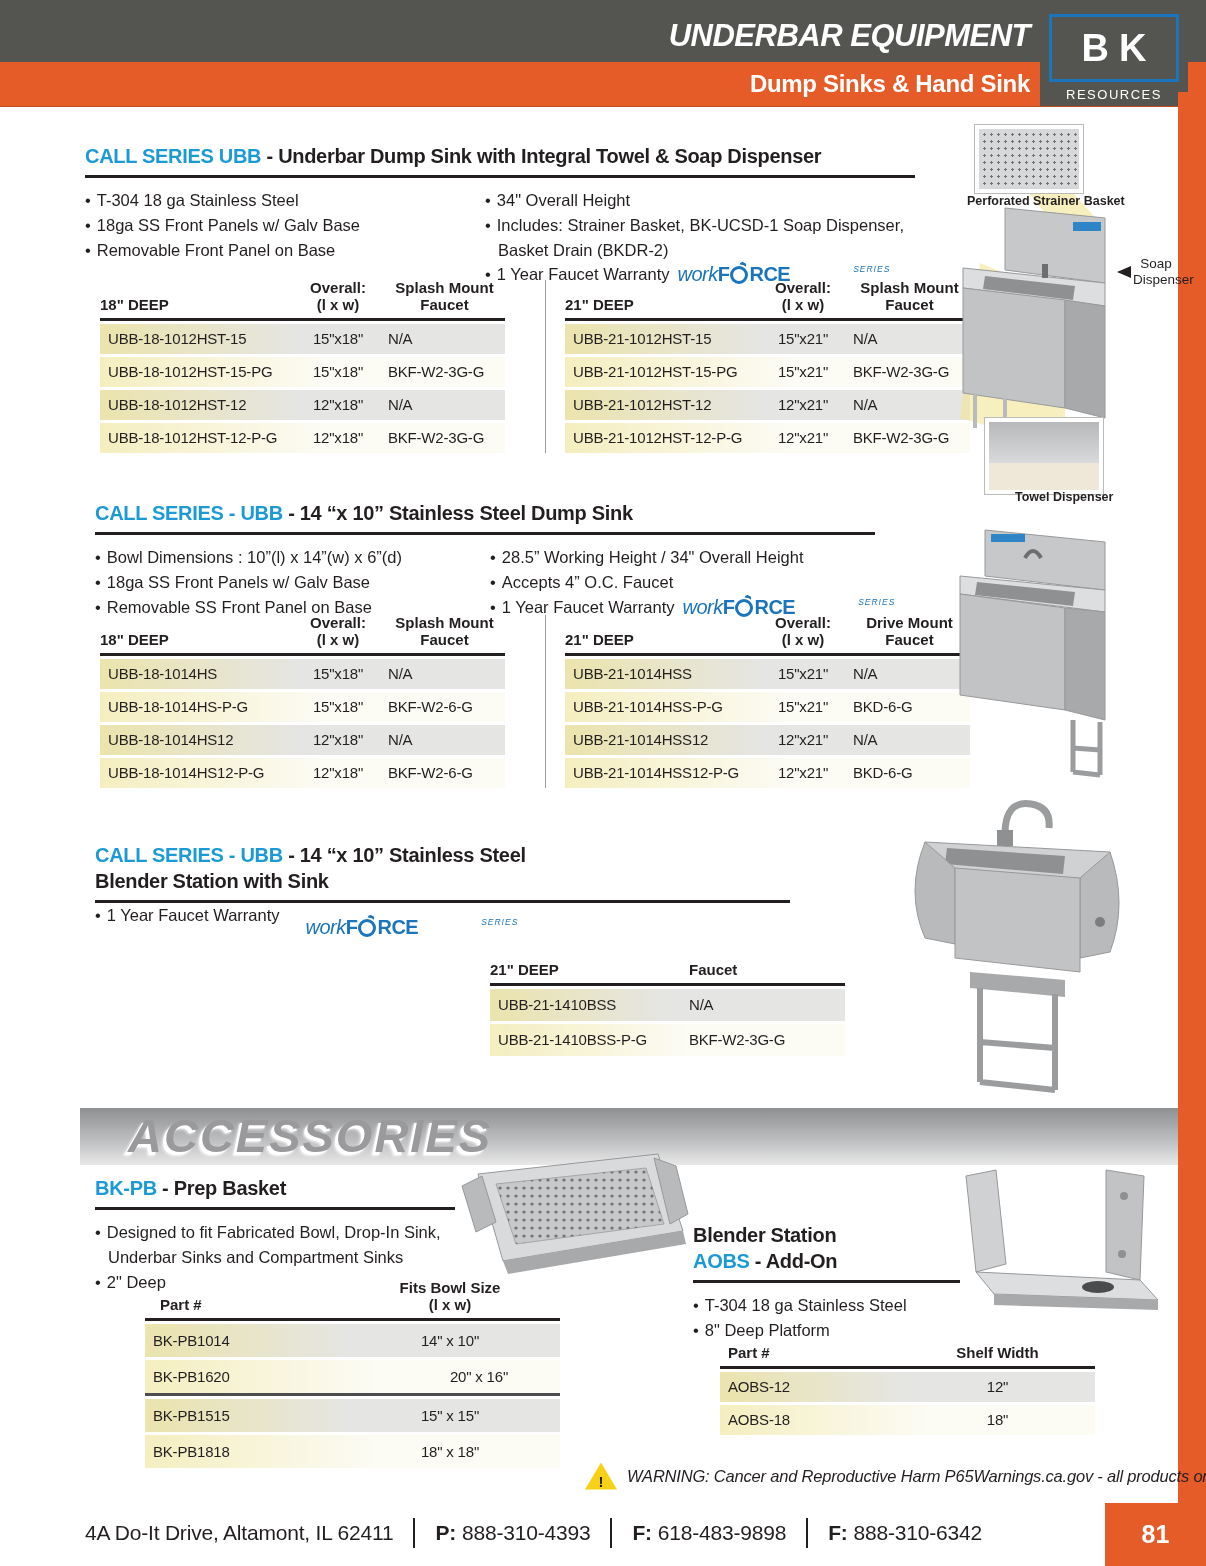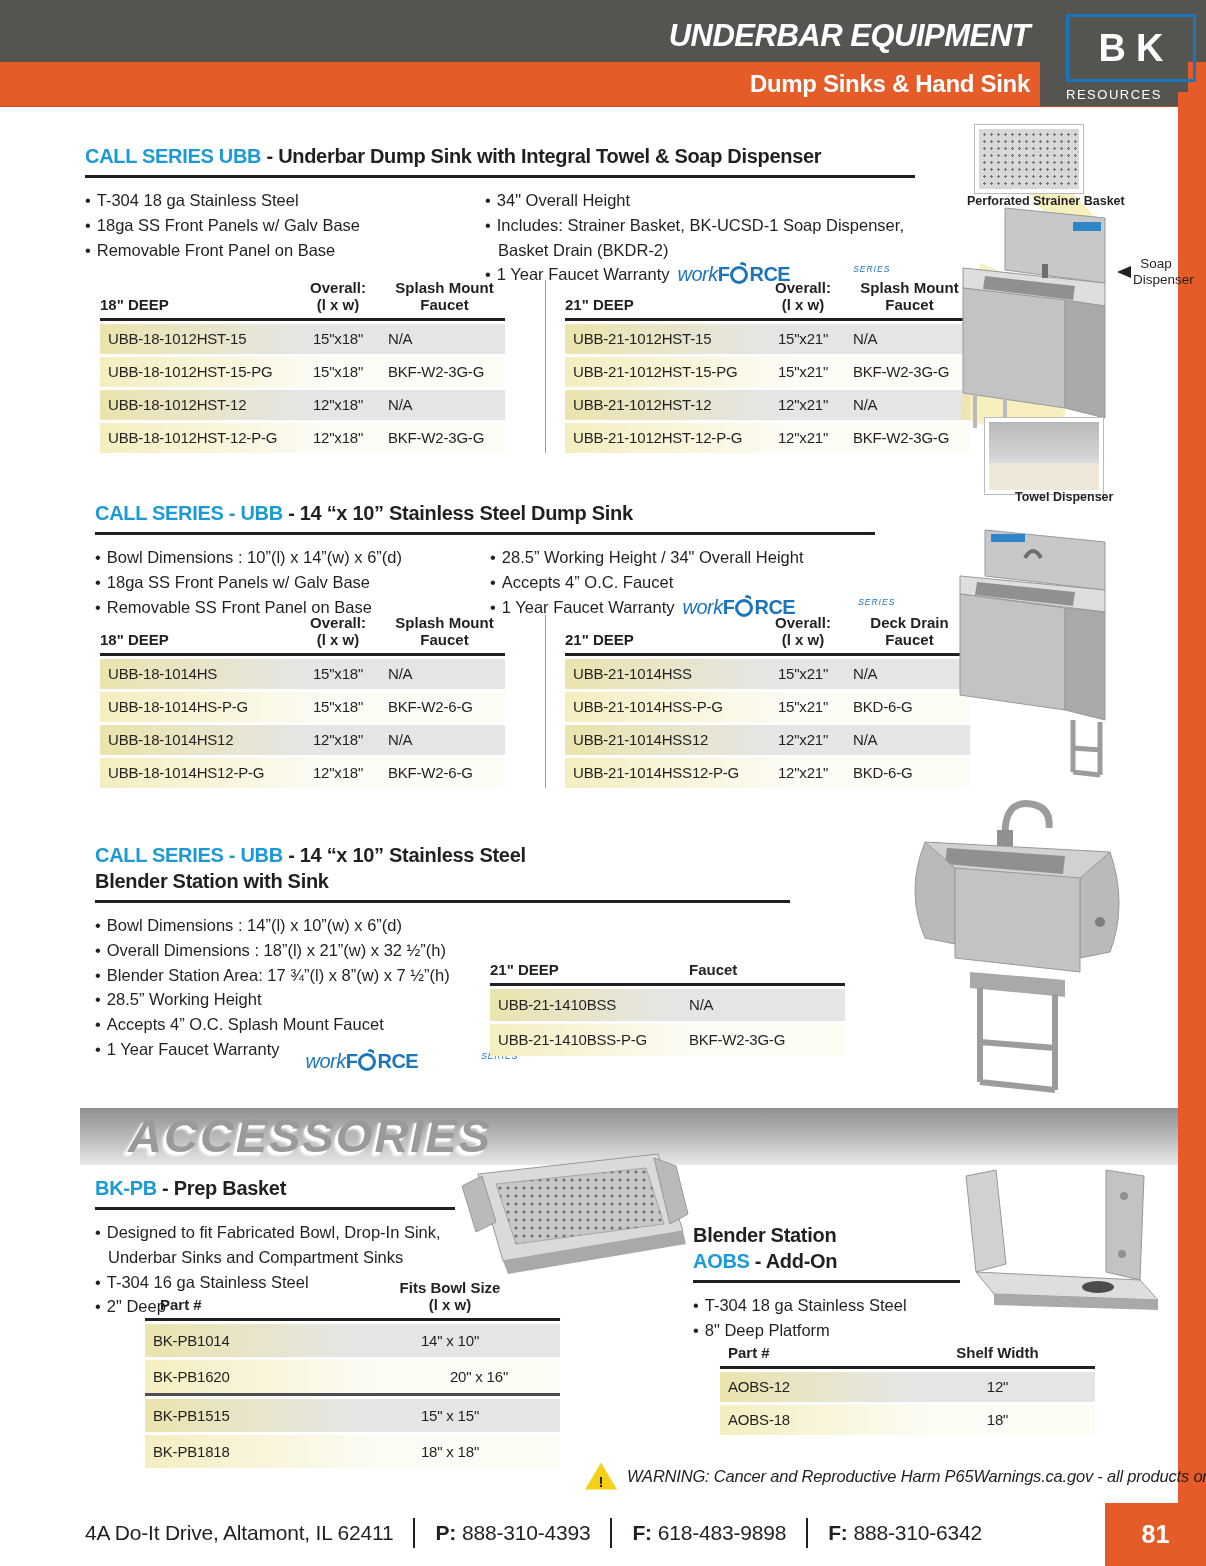--- a/index.html
+++ b/index.html
@@ -7,21 +7,21 @@
         font-family:"Liberation Sans", sans-serif;color:#231f20;}
 
   
   .band-gray{position:absolute;left:0;top:0;width:1206px;height:62px;background:#545551;}
   .band-orange{position:absolute;left:0;top:62px;width:1206px;height:44px;background:#e65c28;border-bottom:1px solid #c14e20;}
   .kicker{position:absolute;top:18px;right:176px;font-size:31px;font-style:italic;font-weight:bold;
           color:#fff;letter-spacing:-0.5px;white-space:nowrap;}
   .subtitle{position:absolute;top:70px;right:176px;font-size:24px;font-weight:bold;color:#fff;white-space:nowrap;letter-spacing:-0.3px;}
   .logo-plate{position:absolute;left:1040px;top:0;width:148px;height:106px;background:#545551;}
   .logo-box{position:absolute;left:9px;top:14px;width:124px;height:62px;border:3px solid #1b75bc;
-            display:flex;align-items:center;justify-content:center;margin-left:17px;}
+            display:flex;align-items:center;justify-content:center;}
   .logo-letters{font-size:38px;font-weight:bold;color:#fff;letter-spacing:10px;padding-left:10px;}
   .logo-caption{position:absolute;left:0;bottom:4px;width:148px;text-align:center;color:#fff;
                 font-size:13px;letter-spacing:1.5px;}
   .side-strip{position:absolute;left:1178px;top:92px;width:28px;height:1474px;background:#e65c28;}
 
   
   .sec{position:absolute;}
   .sec-title{font-size:20px;font-weight:bold;letter-spacing:-0.3px;line-height:1.3;}
   .sec-title .blue{color:#1b9ad6;}
   .sec-rule{height:0;border-bottom:3px solid #231f20;margin-top:6px;}
@@ -295,21 +295,21 @@
         </div>
     </div>
     <div class="spec-table">
       <div class="thead">
         <span>21" DEEP</span>
         <span class="h-col">
             <span style="display:block">Overall:</span>
             <span style="display:block">(l x w)</span>
           </span>
         <span class="h-col">
-            <span style="display:block">Deck Drain</span>
+            <span style="display:block">Drive Mount</span>
             <span style="display:block">Faucet</span>
           </span>
       </div>
       <div>
           <div class="trow">
             <span class="c0">UBB-21-1014HSS</span>
             <span class="c1">15"x21"</span>
             <span class="c2">N/A</span>
           </div>
           <div class="trow">
@@ -329,27 +329,20 @@
           </div>
         </div>
     </div>
   </div>
 
   <div class="sec" style="left:95px;top:842px;width:700px;">
     <div class="sec-title"><span class="blue">CALL SERIES - UBB</span><span> - 14 “x 10” Stainless Steel</span></div>
     <div class="sec-title">Blender Station with Sink</div>
     <div class="sec-rule" style="width:695px;"></div>
     <div style="width:430px;">
-      <ul class="bullets">
-          <li>Bowl Dimensions : 14”(l) x 10”(w) x 6”(d)</li>
-          <li>Overall Dimensions : 18”(l) x 21”(w) x 32 ½”(h)</li>
-          <li>Blender Station Area: 17 ¾”(l) x 8”(w) x 7 ½”(h)</li>
-          <li>28.5” Working Height</li>
-          <li>Accepts 4” O.C. Splash Mount Faucet</li>
-        </ul>
       <div class="warranty">
         <span class="wtext">1 Year Faucet Warranty</span>
         <span class="wf" style="margin-left:26px;margin-top:14px;">
           <span class="wf-line">
               <i class="wf-work">work</i>
               <b class="wf-f">F</b>
               <span class="wf-o"></span>
               <b class="wf-rce">RCE</b>
             </span>
           <span class="wf-series">SERIES</span>
@@ -433,21 +426,20 @@
 
   <div class="acc-band">
     <div class="acc-banner">ACCESSORIES</div>
   </div>
 
   <div class="sec" style="left:95px;top:1175px;width:480px;">
     <div class="sec-title"><span class="blue">BK-PB</span><span> - Prep Basket</span></div>
     <div class="sec-rule" style="width:360px;"></div>
     <ul class="bullets" style="width:375px;">
         <li>Designed to fit Fabricated Bowl, Drop-In Sink, Underbar Sinks and Compartment Sinks</li>
-        <li>T-304 16 ga Stainless Steel</li>
         <li>2" Deep</li>
       </ul>
   </div>
 
   <div class="spec-table prep-table" style="position:absolute;left:145px;top:1280px;">
     <div class="thead">
       <span style="padding-left:15px;">Part #</span>
       <span class="h-col">
           <span style="display:block">Fits Bowl Size</span>
           <span style="display:block">(l x w)</span>

